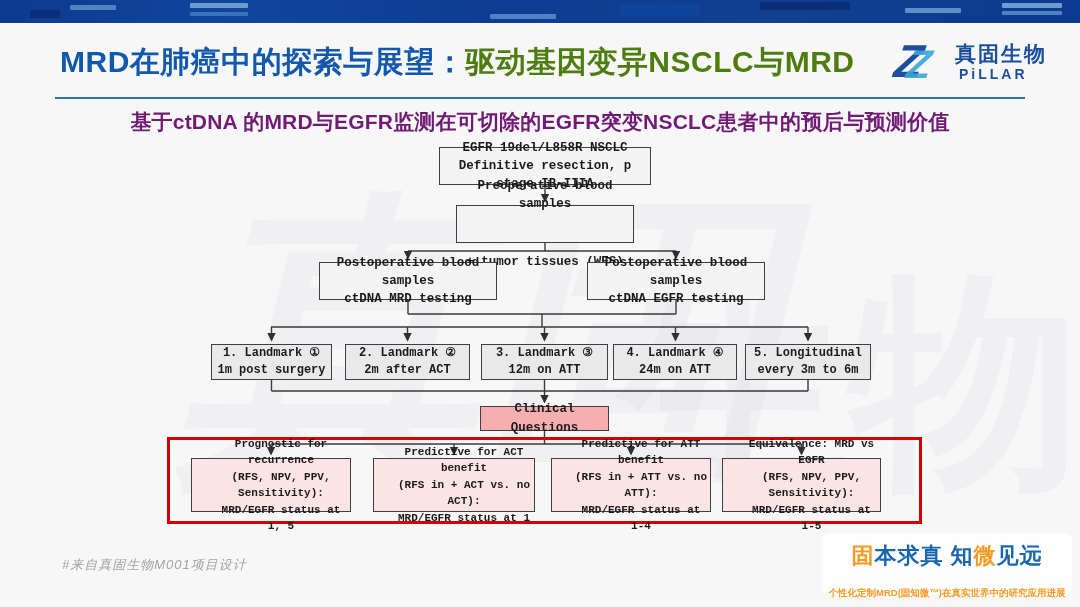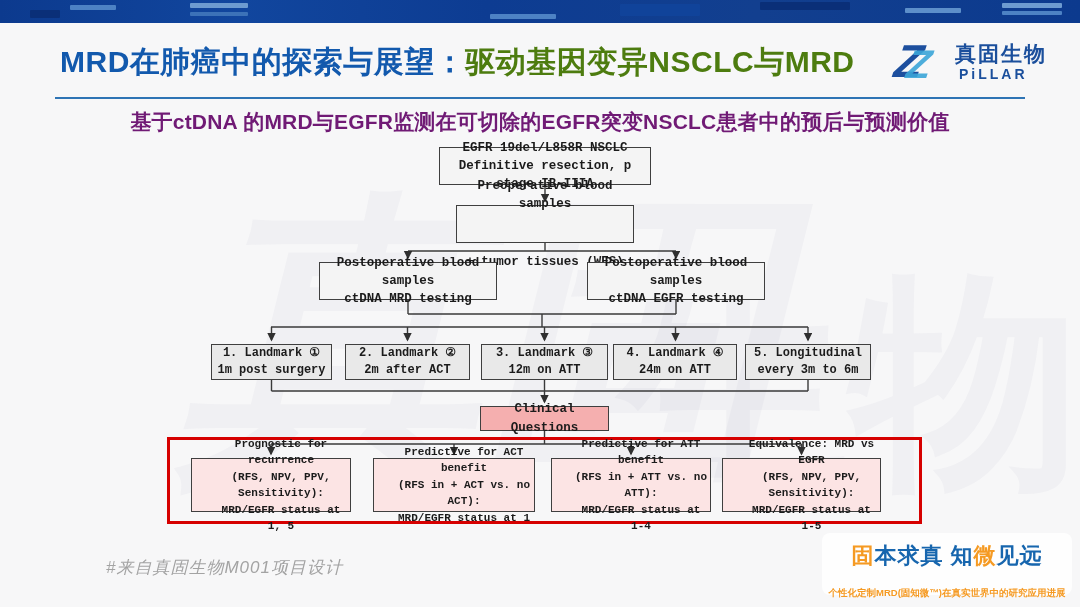--- a/index.html
+++ b/index.html
@@ -36,21 +36,21 @@
   .box .l{line-height:1.45;font-family:Liberation Mono, monospace;}
   .fs12{font-size:12.5px;}
   .landmark{background:#e9e9e9;font-size:12px;}
   .cq{background:#f5afaf;font-size:12.5px;}
   .outcome{background:#fce4e4;font-size:11px;}
   .outcome .l{line-height:1.5;margin-left:20px;}
   .redrect{position:absolute;left:167px;top:437px;width:755px;height:87px;
     border:3px solid #d60000;background:transparent;}
   svg.connectors{position:absolute;left:0;top:0;pointer-events:none;}
   
-  .hashtag{position:absolute;left:62px;top:556px;font-size:17px;font-style:italic;color:#a3a3a3;letter-spacing:1px;margin-left:44px;}
+  .hashtag{position:absolute;left:62px;top:556px;font-size:13px;font-style:italic;color:#a3a3a3;letter-spacing:1px;}
   .brand-card{position:absolute;right:8px;top:533px;width:250px;height:62px;
     background:rgba(255,255,255,0.85);border-radius:8px;text-align:center;padding-top:8px;}
   .brand-slogan{font-size:22px;font-weight:bold;letter-spacing:1px;white-space:nowrap;}
   .c-blue{color:#1766ae;}
   .c-orange{color:#f59a23;}
   .brand-sub{margin-top:16px;font-size:9.5px;font-weight:bold;color:#f59a23;white-space:nowrap;}
 </style>
 </head>
 <body>
 

